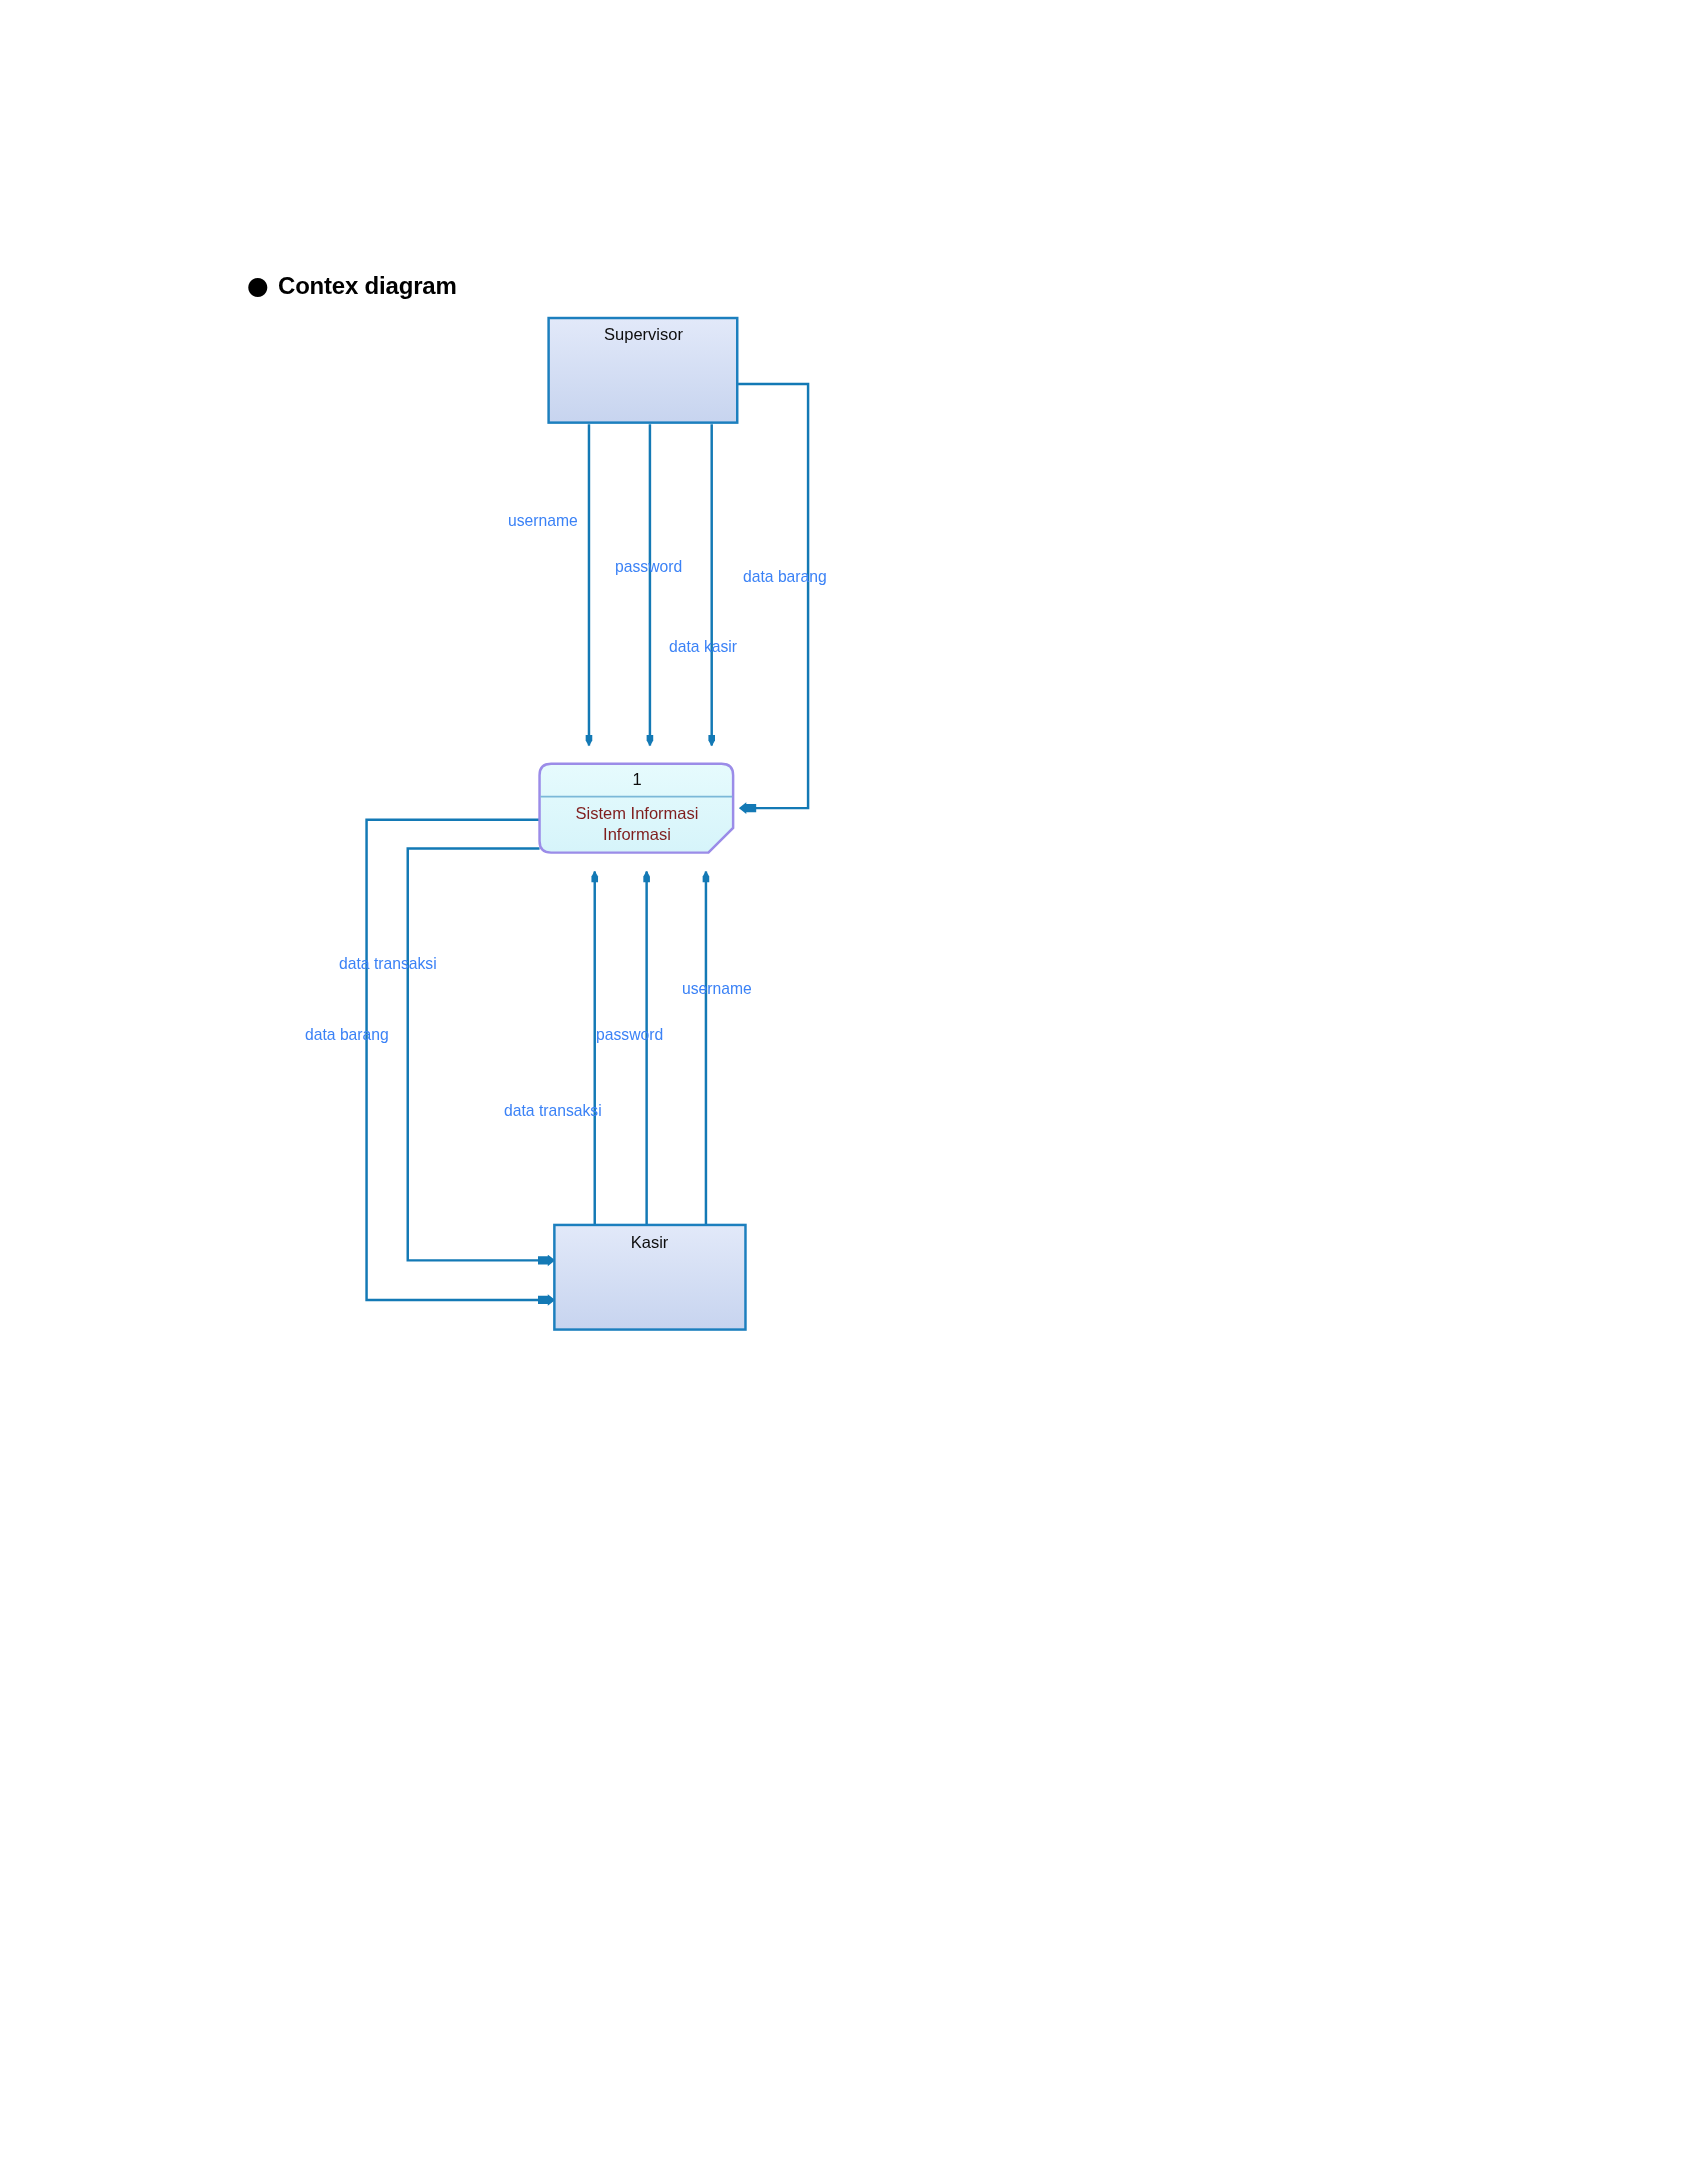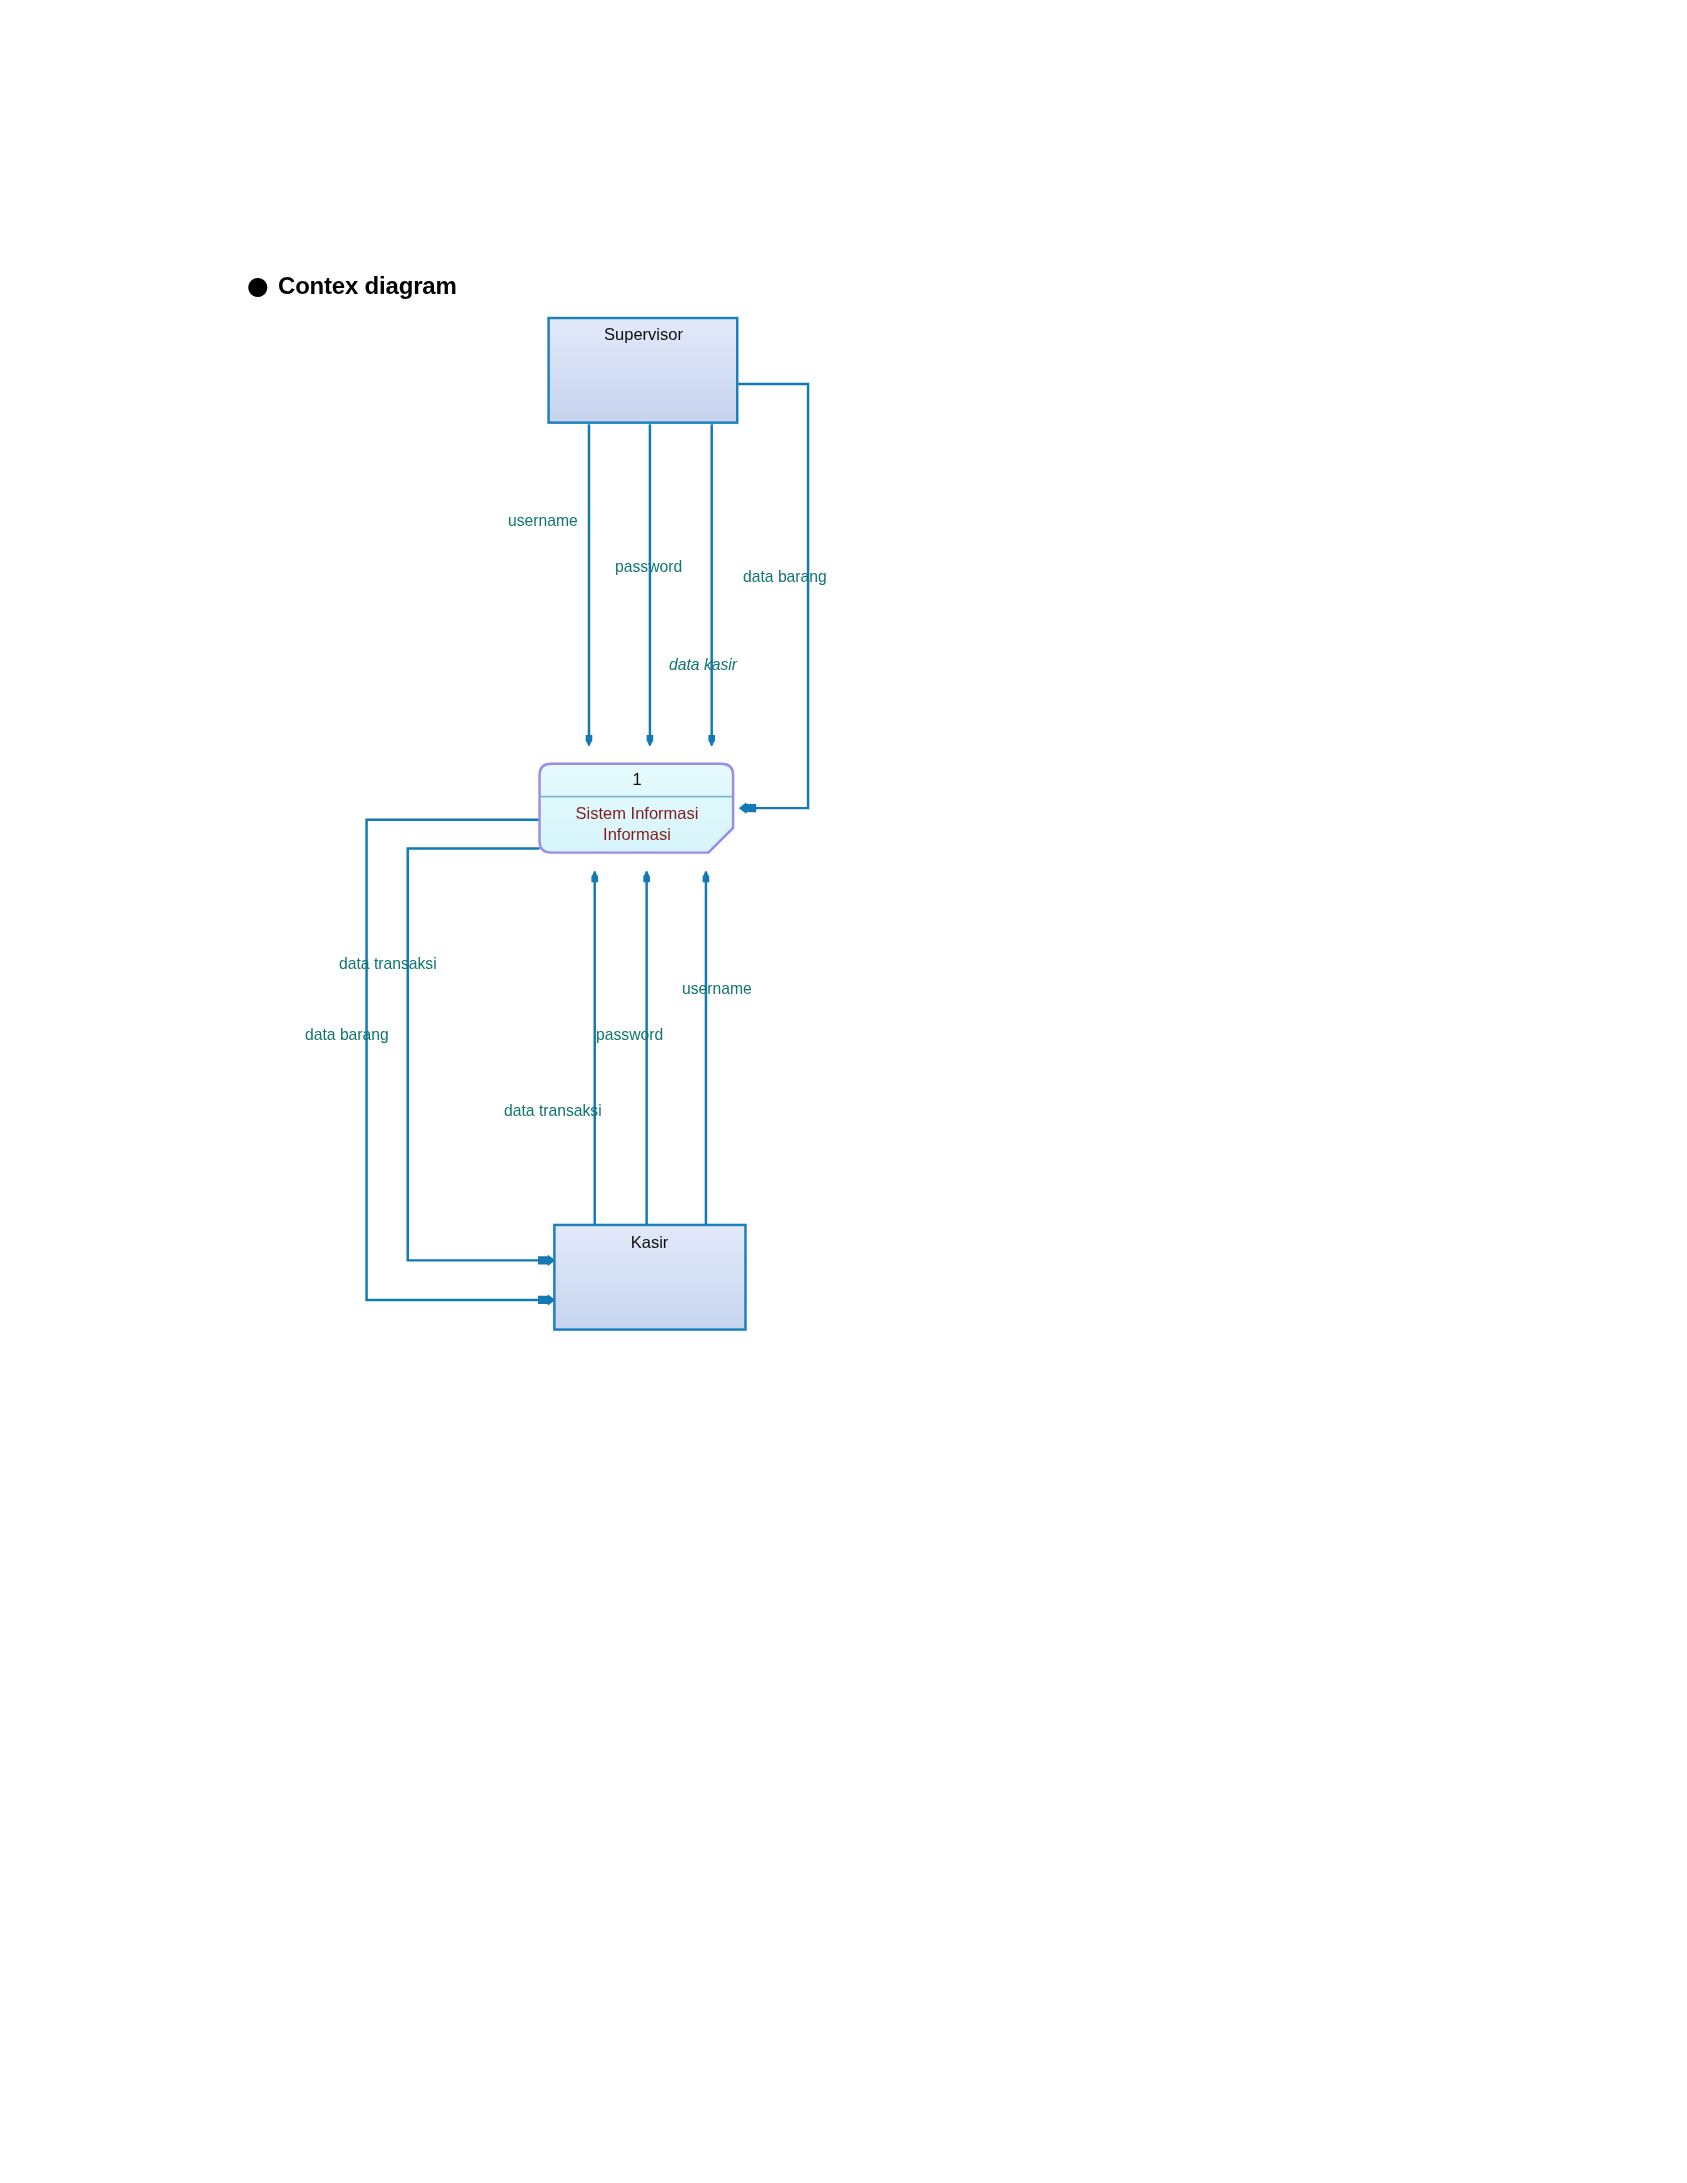--- a/index.html
+++ b/index.html
@@ -83,21 +83,21 @@
     position: absolute;
     text-align: center;
     font-size: 16.5px;
     line-height: 1.25;
     color: #7f1d1d;
     font-family: "Liberation Sans", sans-serif;
   }
   .flow-label {
     position: absolute;
     font-size: 15.7px;
-    color: #0f766e;
+    color: #3b82f6;
     font-family: "Liberation Sans", sans-serif;
     white-space: nowrap;
   }
 </style>
 </head>
 <body>
 
 <div id="page">
 
   <div id="heading">
@@ -181,21 +181,21 @@
       <div>Sistem Informasi</div>
       <div>Informasi</div>
     </div>
 
     <div class="flow-label" style="left:508px; top:512px;">username</div>
 
     <div class="flow-label" style="left:615px; top:558px;">password</div>
 
     <div class="flow-label" style="left:743px; top:568px;">data barang</div>
 
-    <div class="flow-label" style="left:669px; top:656px;font-style:italic;">data kasir</div>
+    <div class="flow-label" style="left:669px; top:638px;">data kasir</div>
 
     <div class="flow-label" style="left:339px; top:955px;">data transaksi</div>
 
     <div class="flow-label" style="left:682px; top:980px;">username</div>
 
     <div class="flow-label" style="left:305px; top:1026px;">data barang</div>
 
     <div class="flow-label" style="left:596px; top:1026px;">password</div>
 
     <div class="flow-label" style="left:504px; top:1102px;">data transaksi</div>

